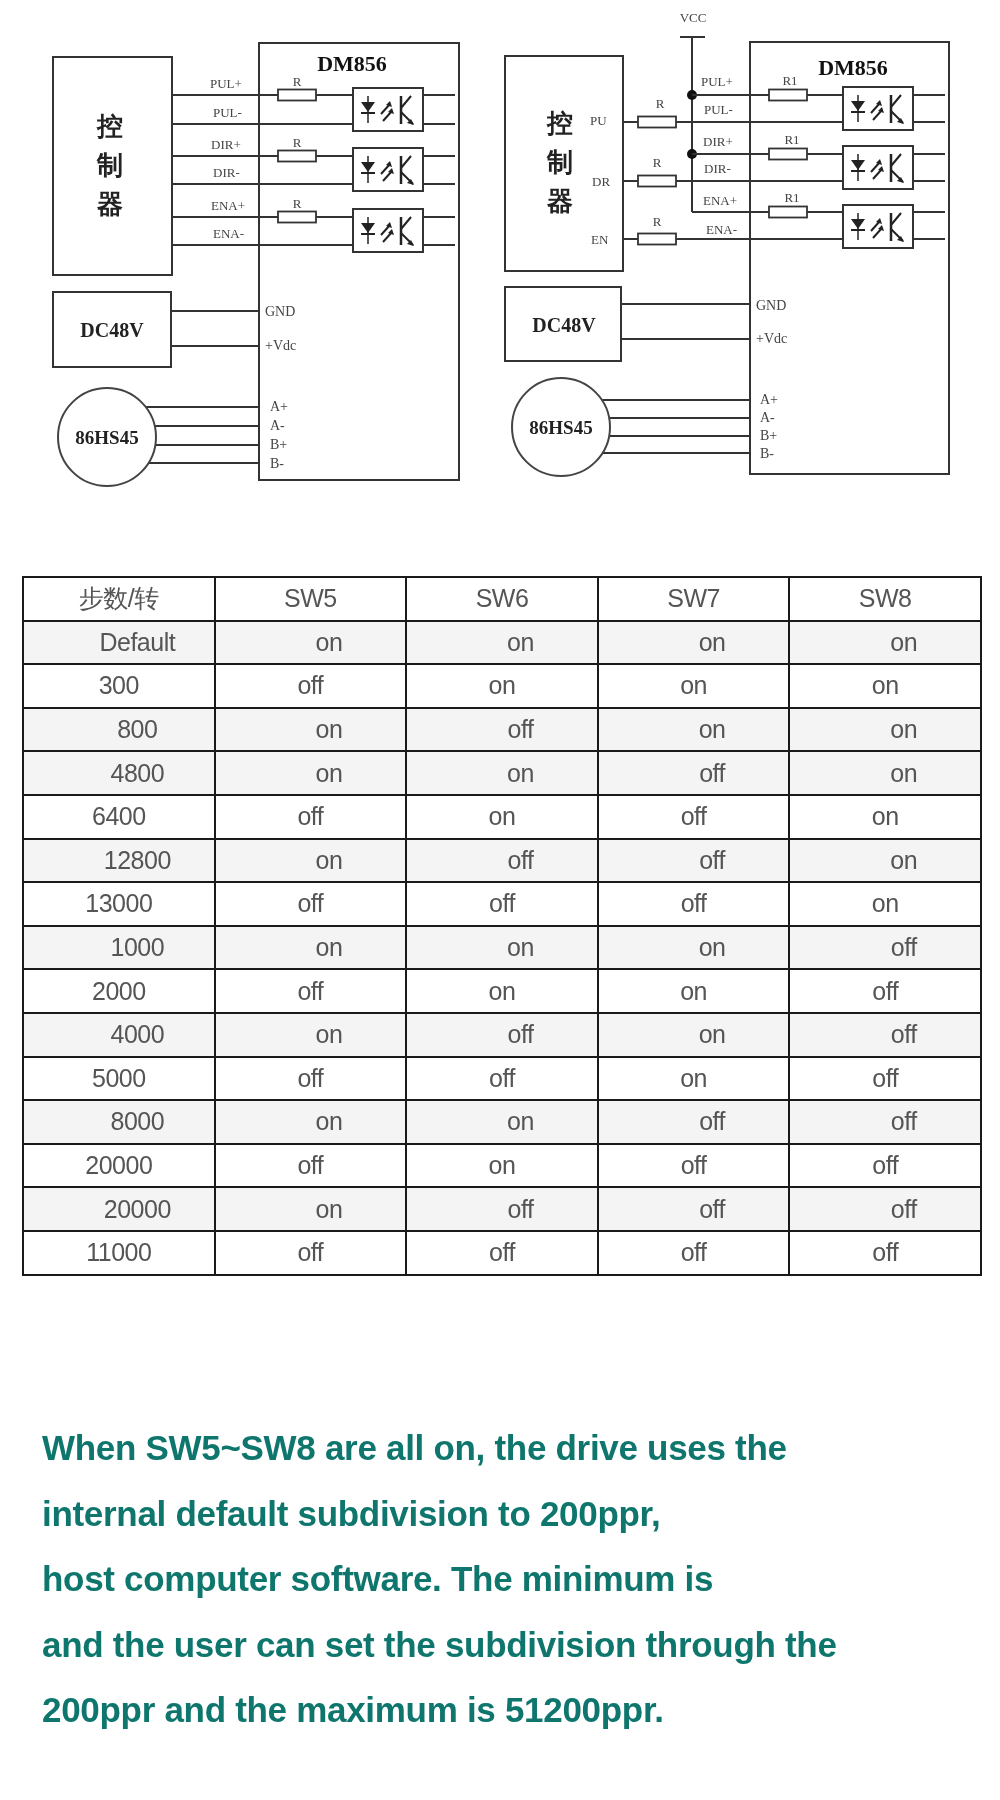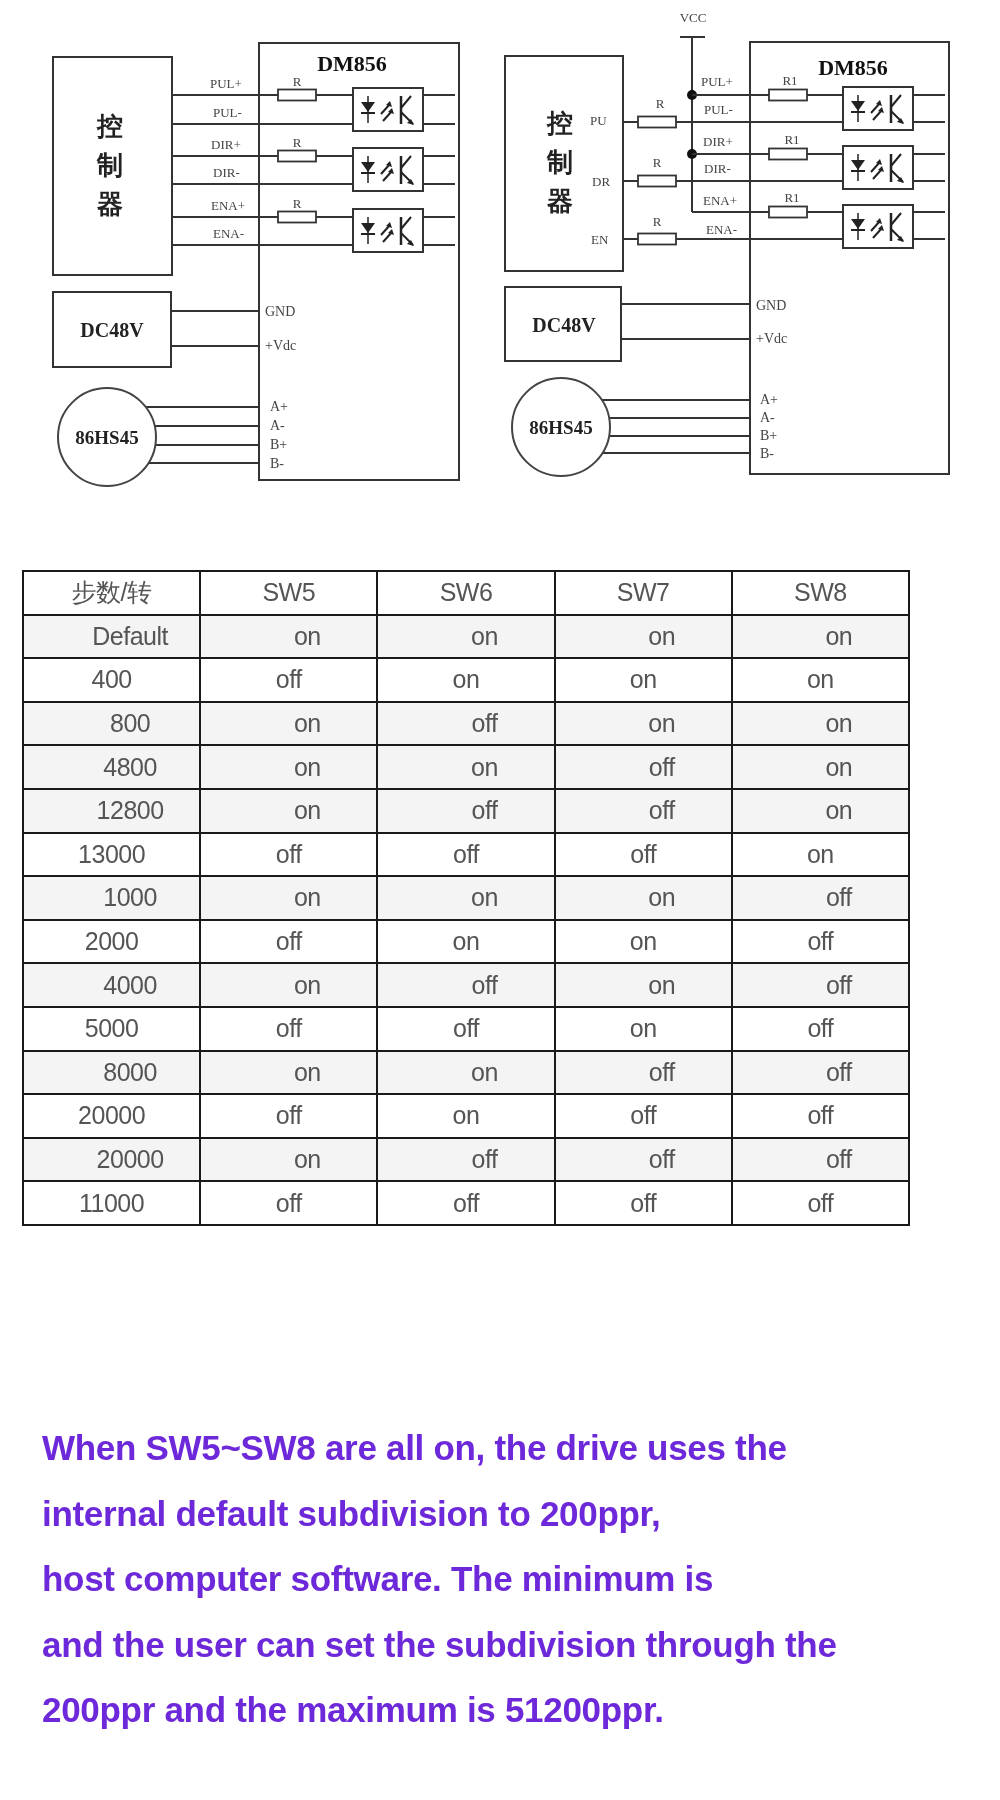--- a/index.html
+++ b/index.html
@@ -1,30 +1,30 @@
 <!DOCTYPE html>
 <html><head>
 <meta charset="utf-8">
 <style>
   html, body { margin:0; padding:0; background:#ffffff; }
   body { width:1000px; height:1800px; position:relative; overflow:hidden; font-family:"Liberation Sans", sans-serif; }
   .diagram { position:absolute; left:0; top:0; width:1000px; height:500px; }
   .diagram svg { display:block; }
   .serif { font-family:"Liberation Serif", "DejaVu Serif", serif; }
   .table-wrap { position:absolute; left:22px; top:570px; width:960px; }
-  table.sw { border-collapse:collapse; width:888px; table-layout:fixed; }
+  table.sw { border-collapse:collapse; width:960px; table-layout:fixed;margin-top:6px; }
   table.sw th, table.sw td {
     border:2px solid #1a1a1a; text-align:center; height:41.6px; padding:0;
     font-family:"Liberation Sans", sans-serif; font-size:25px; color:#555;
     font-weight:normal; letter-spacing:-0.5px;
   }
   table.sw tr.alt td { background:#f4f4f4;padding-left:37px; }
   table.sw th { background:#ffffff; }
   .note { position:absolute; left:42px; top:1415px; width:940px; font-family:"Liberation Sans", sans-serif;
-    font-weight:bold; font-size:35px; line-height:65.5px; color:#6d28d9; letter-spacing:-0.3px; }
+    font-weight:bold; font-size:35px; line-height:65.5px; color:#0f766e; letter-spacing:-0.3px; }
   .note p { margin:0; }
 </style>
 </head>
 <body>
 
 <div class="diagram">
 <svg width="1000" height="500" viewBox="0 0 1000 500" xmlns="http://www.w3.org/2000/svg">
   <defs>
     <g id="opto">
       <rect x="0" y="0" width="70" height="43" fill="#fff" stroke="#333" stroke-width="2"></rect>
@@ -203,36 +203,43 @@
     </thead>
     <tbody id="table-body">
         <tr class="alt">
           <td>Default</td>
           <td>on</td>
           <td>on</td>
           <td>on</td>
           <td>on</td>
         </tr>
         <tr>
-          <td>400</td>
+          <td>300</td>
           <td>off</td>
           <td>on</td>
           <td>on</td>
           <td>on</td>
         </tr>
         <tr class="alt">
           <td>800</td>
           <td>on</td>
           <td>off</td>
           <td>on</td>
           <td>on</td>
         </tr>
         <tr class="alt">
           <td>4800</td>
           <td>on</td>
+          <td>on</td>
+          <td>off</td>
+          <td>on</td>
+        </tr>
+        <tr>
+          <td>6400</td>
+          <td>off</td>
           <td>on</td>
           <td>off</td>
           <td>on</td>
         </tr>
         <tr class="alt">
           <td>12800</td>
           <td>on</td>
           <td>off</td>
           <td>off</td>
           <td>on</td>

